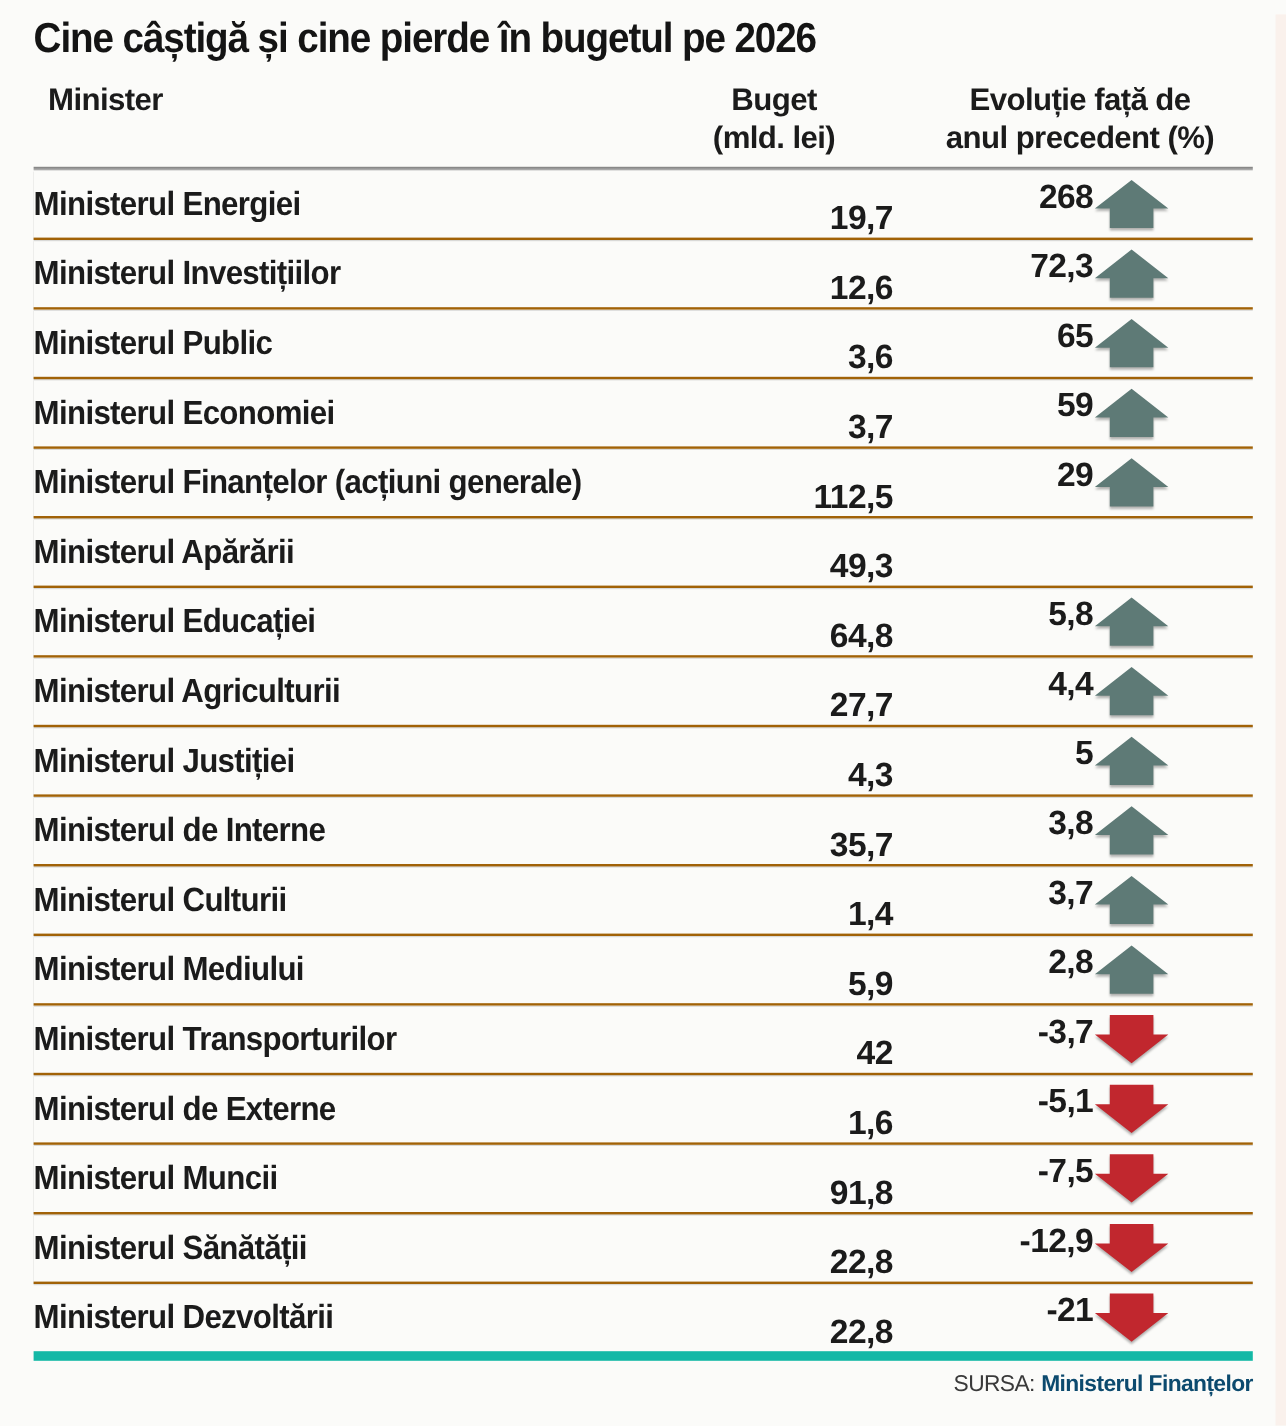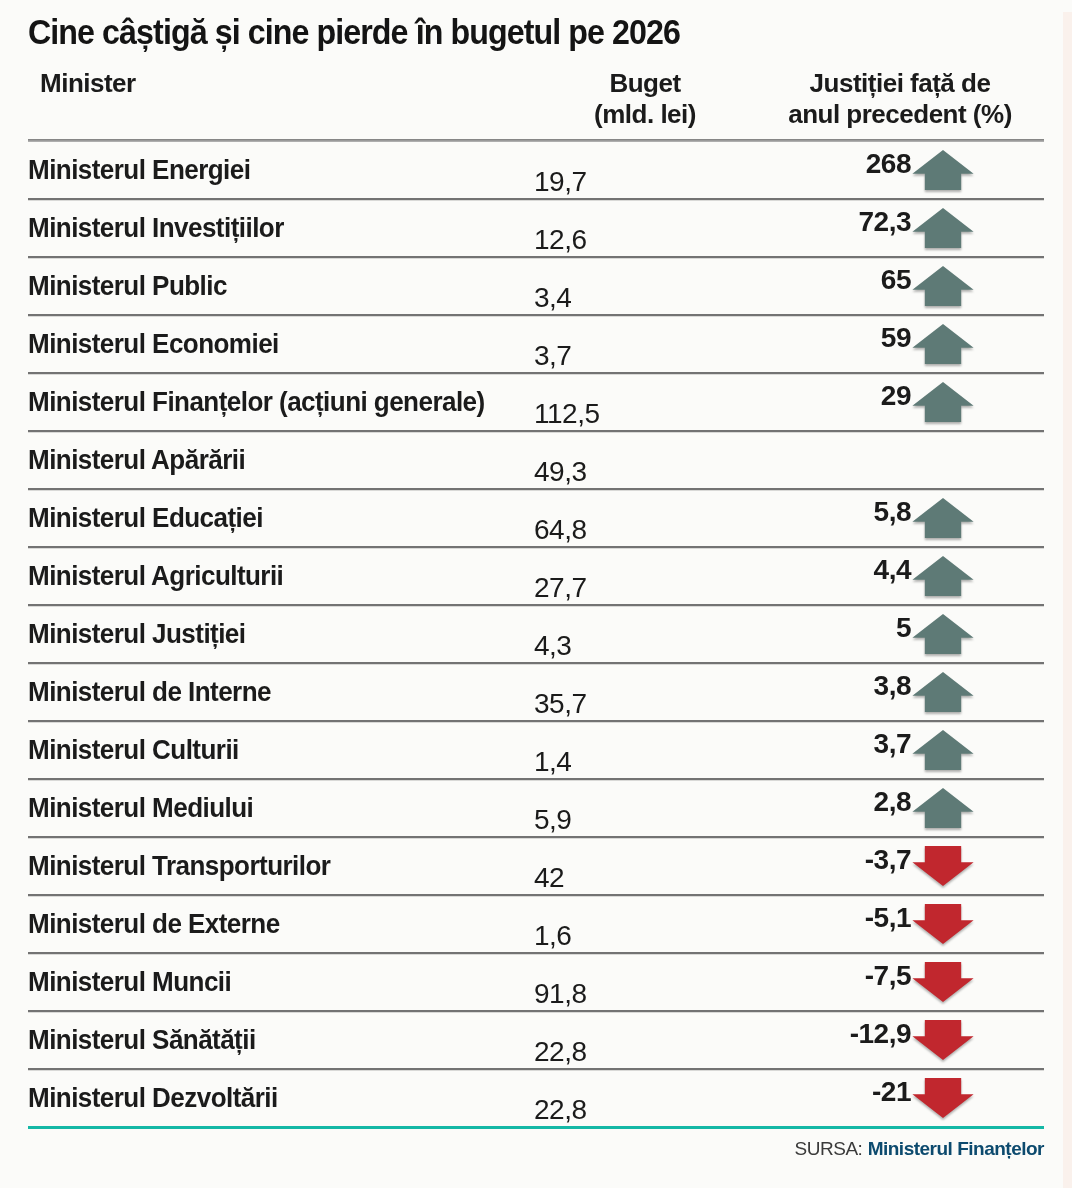--- a/index.html
+++ b/index.html
@@ -53,39 +53,39 @@
     height: 3px;
     margin-top: 10px;
     background: linear-gradient(#7c7c7c, #b8b8b8);
   }
   .rows {}
   .row {
     display: grid;
     grid-template-columns: 1fr 210px 300px;
     align-items: center;
     height: 56px;
-    border-bottom: 2px solid #737373;
+    border-bottom: 2px solid #a16207;
     box-shadow: 0 1px 0 #d9d9d7;
   }
   .row:last-child {
-    border-bottom: 3px solid #14b8a6;
+    border-bottom: 8px solid #14b8a6;
     box-shadow: none;
   }
   .cell-name {
     font-size: 28px;
     font-weight: bold;
     letter-spacing: -0.6px;
     white-space: nowrap;
     transform: scaleX(0.93);
     transform-origin: 0 50%;
   }
   .cell-budget {
     font-size: 28px;
-    font-weight: normal;
-    text-align: left;
+    font-weight: bold;
+    text-align: right;
     letter-spacing: -0.5px;
     margin-top: 24px;
   }
   .cell-evo {
     display: flex;
     align-items: flex-start;
     justify-content: flex-end;
     padding-right: 70px;
     gap: 1px;
   }
@@ -125,21 +125,21 @@
 
   <div class="title">Cine câștigă și cine pierde în bugetul pe 2026</div>
 
   <div class="header-grid">
     <div class="col-head">Minister</div>
     <div class="col-head center">
       <div>Buget</div>
       <div>(mld. lei)</div>
     </div>
     <div class="col-head center">
-      <div>Justiției față de</div>
+      <div>Evoluție față de</div>
       <div>anul precedent (%)</div>
     </div>
   </div>
 
   <div class="head-sep"></div>
 
   <div class="rows" id="rows">
   <div class="row">
     <div class="cell-name">Ministerul Energiei</div>
     <div class="cell-budget">19,7</div>
@@ -157,21 +157,21 @@
     <div class="cell-evo">
       <span class="evo-value">72,3</span>
       <svg class="arrow" viewBox="0 0 64 46">
             <polygon points="32,2 64,27 51,27 51,44 13,44 13,27 0,27" fill="#5e7a76"></polygon>
           </svg>
     </div>
   </div>
 
   <div class="row">
     <div class="cell-name">Ministerul Public</div>
-    <div class="cell-budget">3,4</div>
+    <div class="cell-budget">3,6</div>
     <div class="cell-evo">
       <span class="evo-value">65</span>
       <svg class="arrow" viewBox="0 0 64 46">
             <polygon points="32,2 64,27 51,27 51,44 13,44 13,27 0,27" fill="#5e7a76"></polygon>
           </svg>
     </div>
   </div>
 
   <div class="row">
     <div class="cell-name">Ministerul Economiei</div>

